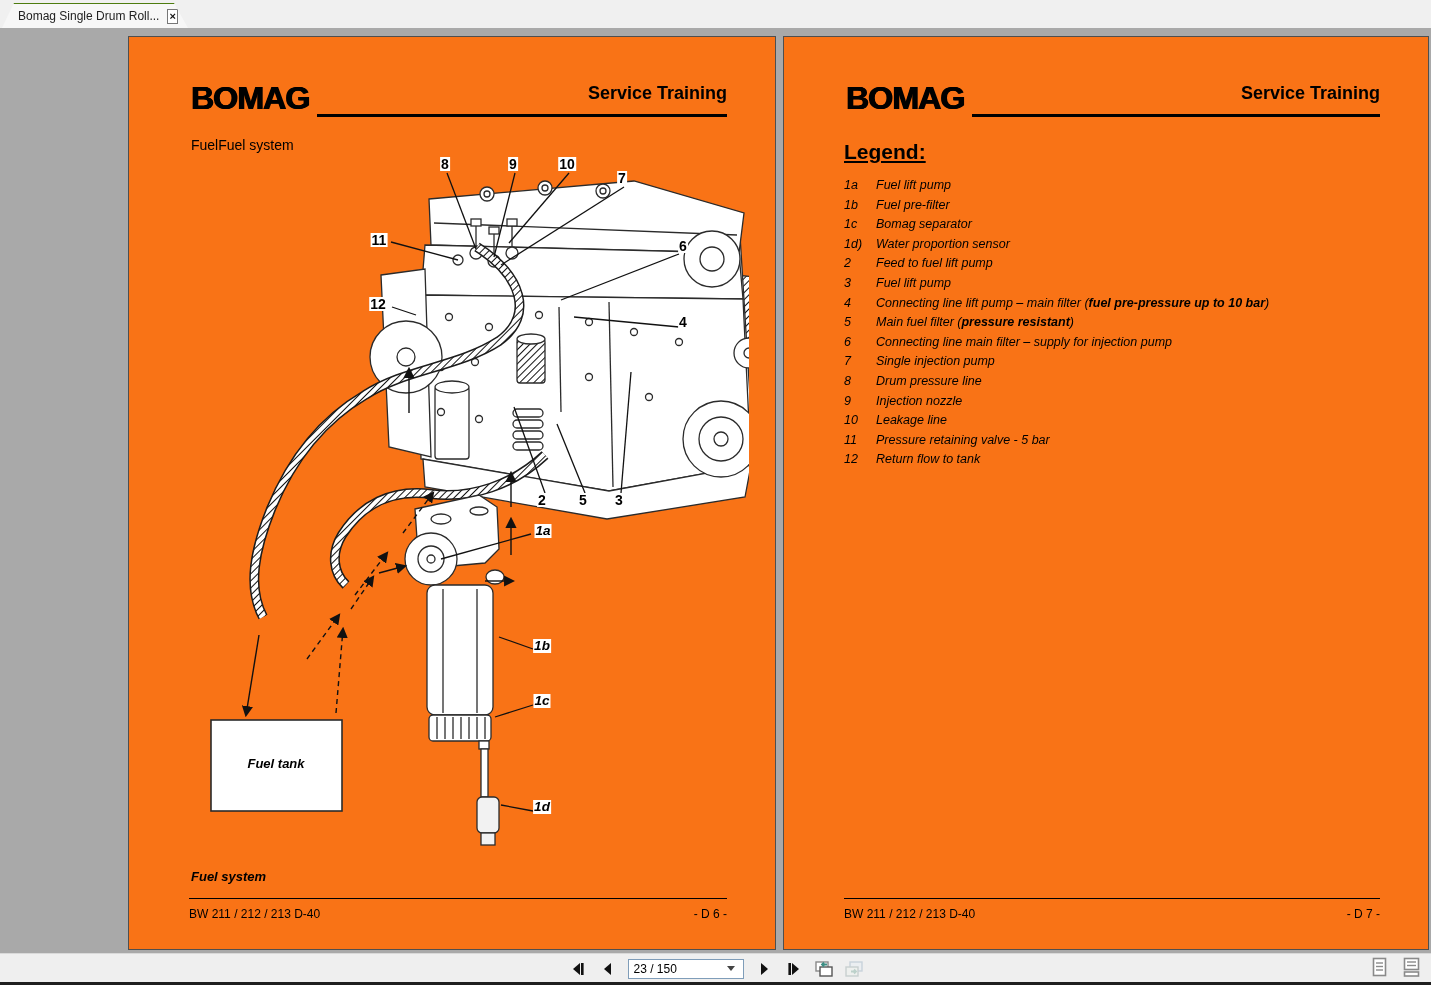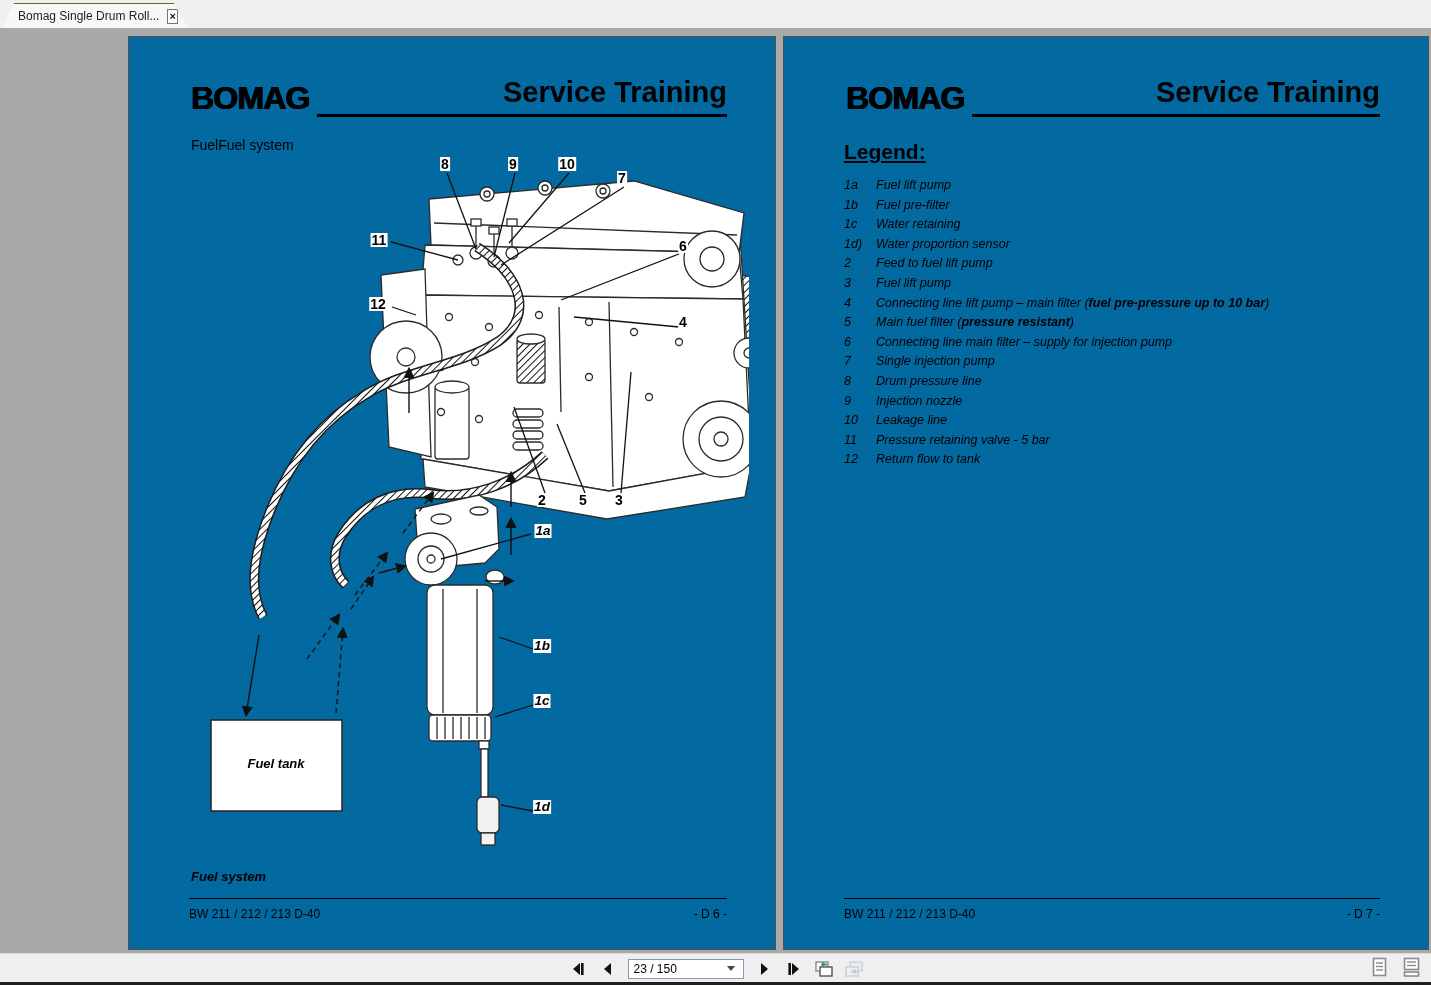--- a/index.html
+++ b/index.html
@@ -9,28 +9,28 @@
   
   .tabbar { position:absolute; left:0; top:0; width:1431px; height:28px; background:#f0f0f0; }
   .tab { position:absolute; left:2px; top:3px; width:186px; height:25px;
          background:#f7f7f7; clip-path:polygon(12px 0, 172px 0, 186px 100%, 0 100%);
          border-top:1px solid #4d7c0f; display:flex; align-items:center; padding:0 10px 0 16px; }
   .tab-title { font-size:12px; color:#222; white-space:nowrap; }
   .tab-close { margin-left:8px; width:18px; height:15px; border:1px solid #777; background:#fff;
                font-size:11px; font-weight:bold; color:#111; line-height:13px; text-align:center; cursor:default; }
 
   
-  .page { position:absolute; top:36px; height:914px; background:#0369a1; border:1px solid #4f4f4f; }
+  .page { position:absolute; top:36px; height:914px; background:#f97316; border:1px solid #4f4f4f; }
   .page-left  { left:128px; width:648px; }
   .page-right { left:783px; width:646px; }
 
   .brand-logo { position:absolute; left:62px; top:44px; font-size:31px; font-weight:900;
                 letter-spacing:-1px; color:#000; transform:scaleX(1.04); transform-origin:left;
                 text-shadow:0.6px 0 #000, -0.6px 0 #000; }
-  .header-title { position:absolute; right:48px; top:39px; font-size:29px; font-weight:700; color:#000; }
+  .header-title { position:absolute; right:48px; top:46px; font-size:18px; font-weight:700; color:#000; }
   .header-rule { position:absolute; left:188px; right:48px; top:77px; height:3px; background:#000; }
 
   .section-title { position:absolute; left:62px; top:100px; font-size:14px; font-weight:400; }
 
   .caption { position:absolute; left:62px; top:832px; font-size:13px; font-weight:700; font-style:italic; }
   .footer-rule { position:absolute; left:60px; right:48px; top:861px; height:1px; background:#000; }
   .footer-left { position:absolute; left:60px; top:870px; font-size:12px; color:#000; }
   .footer-right{ position:absolute; right:48px; top:870px; font-size:12px; color:#000; }
 
   
@@ -274,21 +274,21 @@
       <div class="legend-row">
         <span class="lnum">1a</span>
         <span>Fuel lift pump</span>
       </div>
       <div class="legend-row">
         <span class="lnum">1b</span>
         <span>Fuel pre-filter</span>
       </div>
       <div class="legend-row">
         <span class="lnum">1c</span>
-        <span>Water retaining</span>
+        <span>Bomag separator</span>
       </div>
       <div class="legend-row">
         <span class="lnum">1d)</span>
         <span>Water proportion sensor</span>
       </div>
       <div class="legend-row">
         <span class="lnum">2</span>
         <span>Feed to fuel lift pump</span>
       </div>
       <div class="legend-row">

